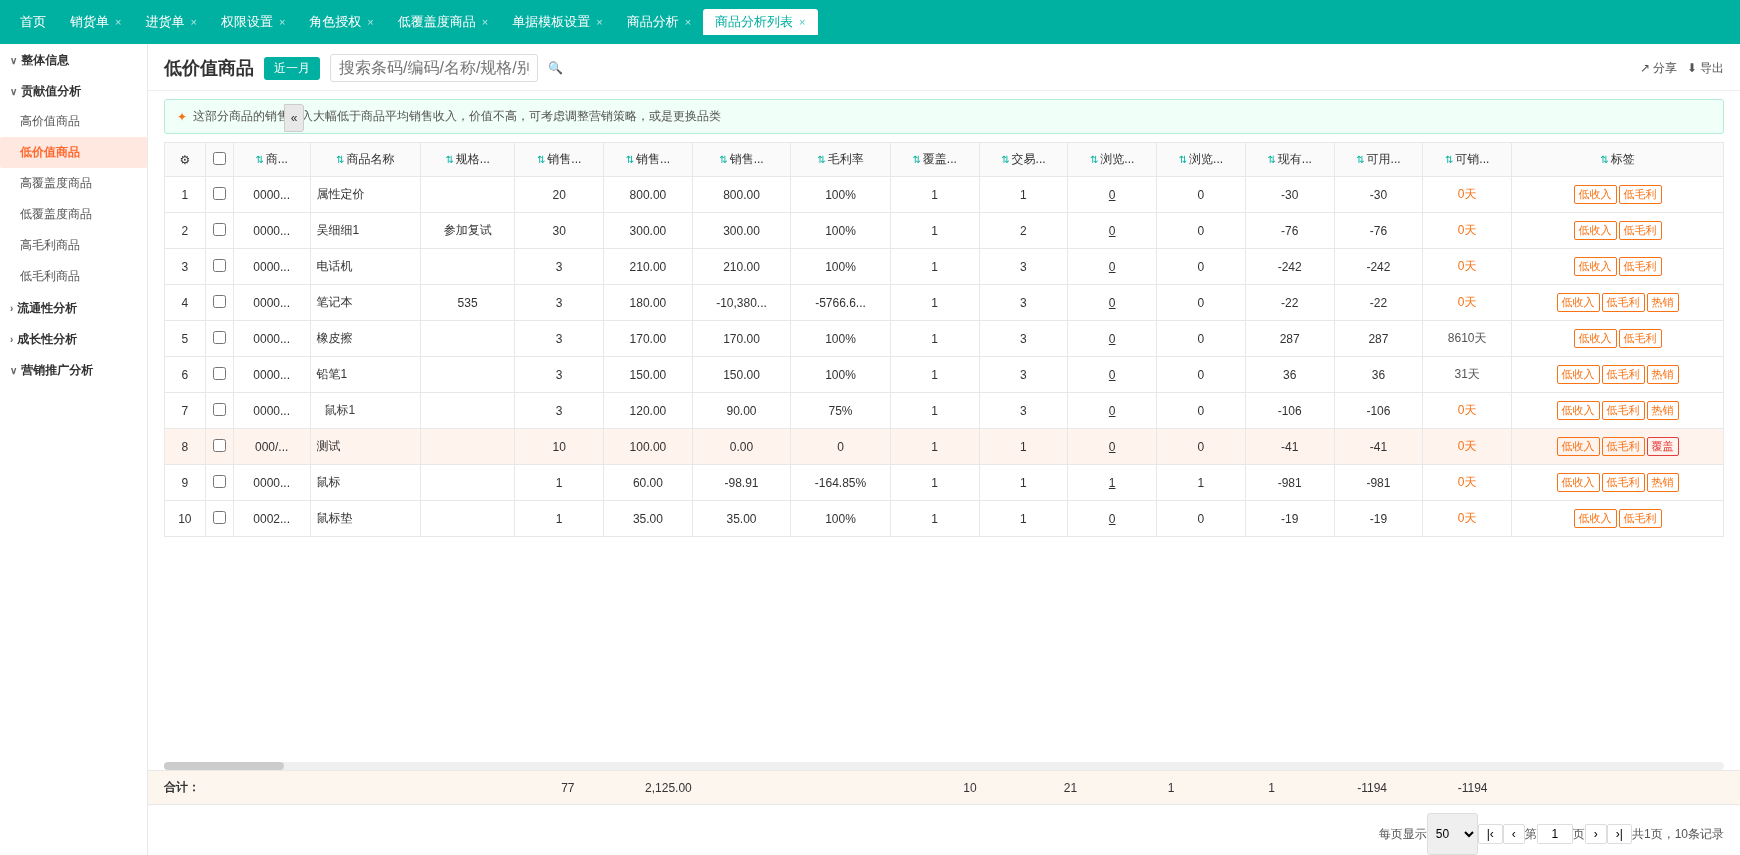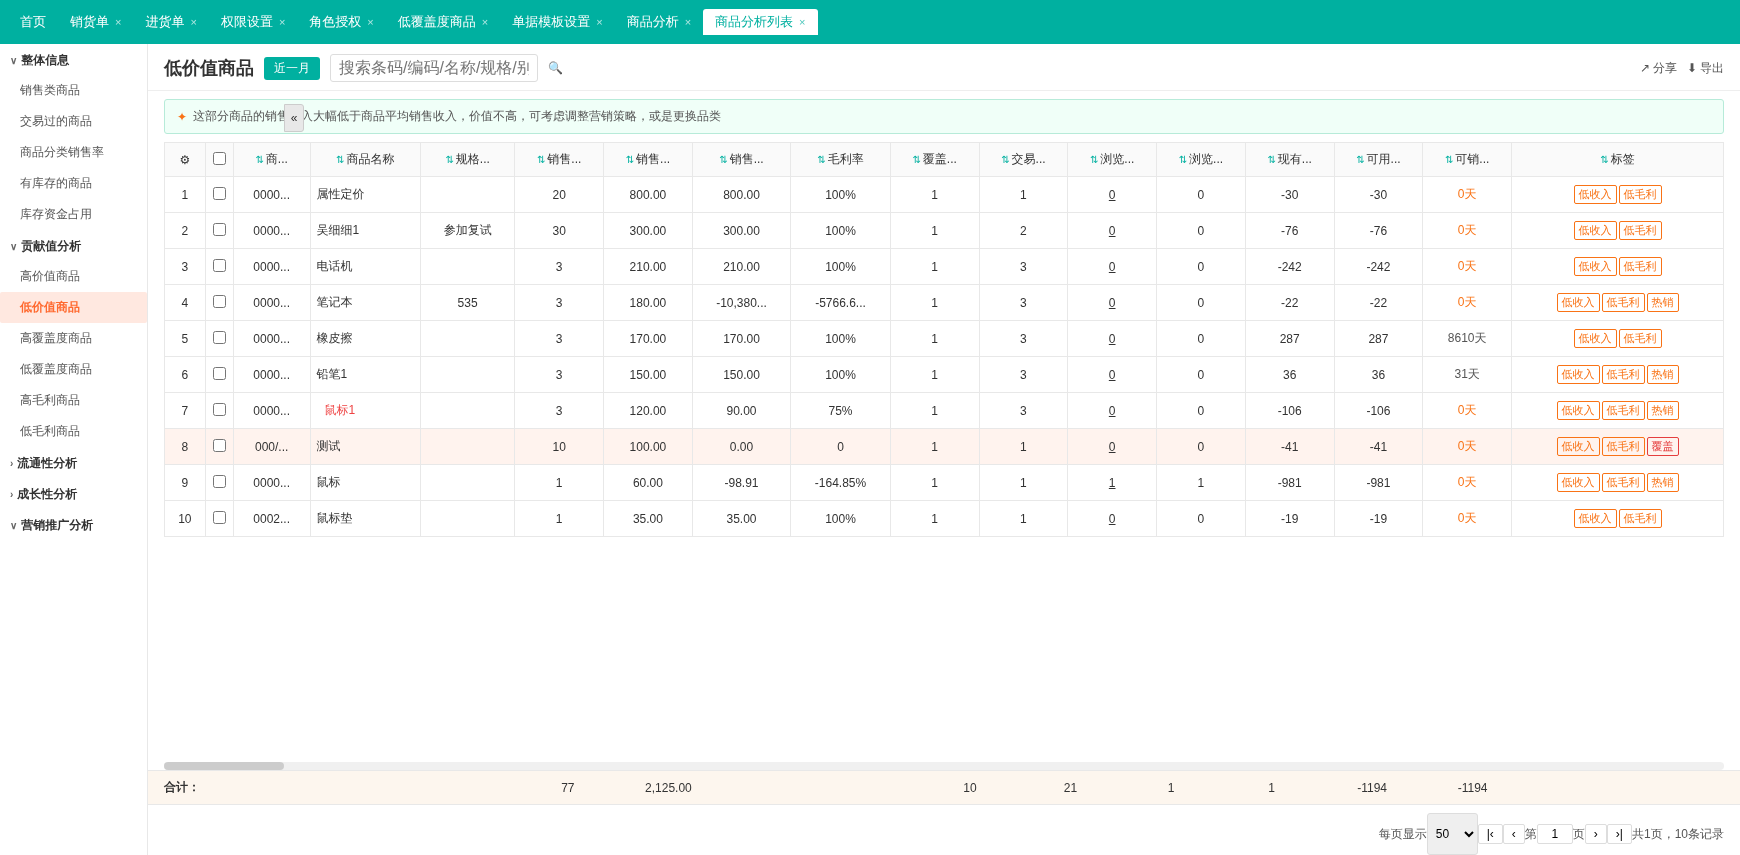--- a/index.html
+++ b/index.html
@@ -292,27 +292,20 @@
   </div>
 </div>
 
 <div class="main-layout">
 
   <div class="sidebar" style="position:relative;">
     <div style="position:relative;">
       <div class="sidebar-section-header">
         <span class="arrow">∨</span>
         <span>整体信息</span>
-      </div>
-      <div>
-        <div class="sidebar-item"><span>销售类商品</span></div>
-        <div class="sidebar-item"><span>交易过的商品</span></div>
-        <div class="sidebar-item"><span>商品分类销售率</span></div>
-        <div class="sidebar-item"><span>有库存的商品</span></div>
-        <div class="sidebar-item"><span>库存资金占用</span></div>
       </div>
 
       <div class="sidebar-section-header">
         <span class="arrow">∨</span>
         <span>贡献值分析</span>
       </div>
       <div>
         <div class="sidebar-item"><span>高价值商品</span></div>
         <div class="sidebar-item active"><span>低价值商品</span></div>
         <div class="sidebar-item"><span>高覆盖度商品</span></div>
@@ -503,21 +496,21 @@
       <td>0</td>
       <td>36</td>
       <td>36</td>
       <td><span class="days-text">31天</span></td>
       <td><span class="tag tag-orange">低收入</span><span class="tag tag-orange">低毛利</span><span class="tag tag-orange">热销</span></td>
     </tr>
             <tr>
       <td>7</td>
       <td class="checkbox-cell"><input type="checkbox" style=""></td>
       <td>0000...</td>
-      <td style="text-align:left; cursor:pointer; color:#ef4444;padding-left:14px;">鼠标1</td>
+      <td style="text-align:left; cursor:pointer; color:#404040;padding-left:14px;">鼠标1</td>
       <td></td>
       <td>3</td>
       <td>120.00</td>
       <td>90.00</td>
       <td>75%</td>
       <td>1</td>
       <td>3</td>
       <td><span class="underline-link">0</span></td>
       <td>0</td>
       <td>-106</td>

